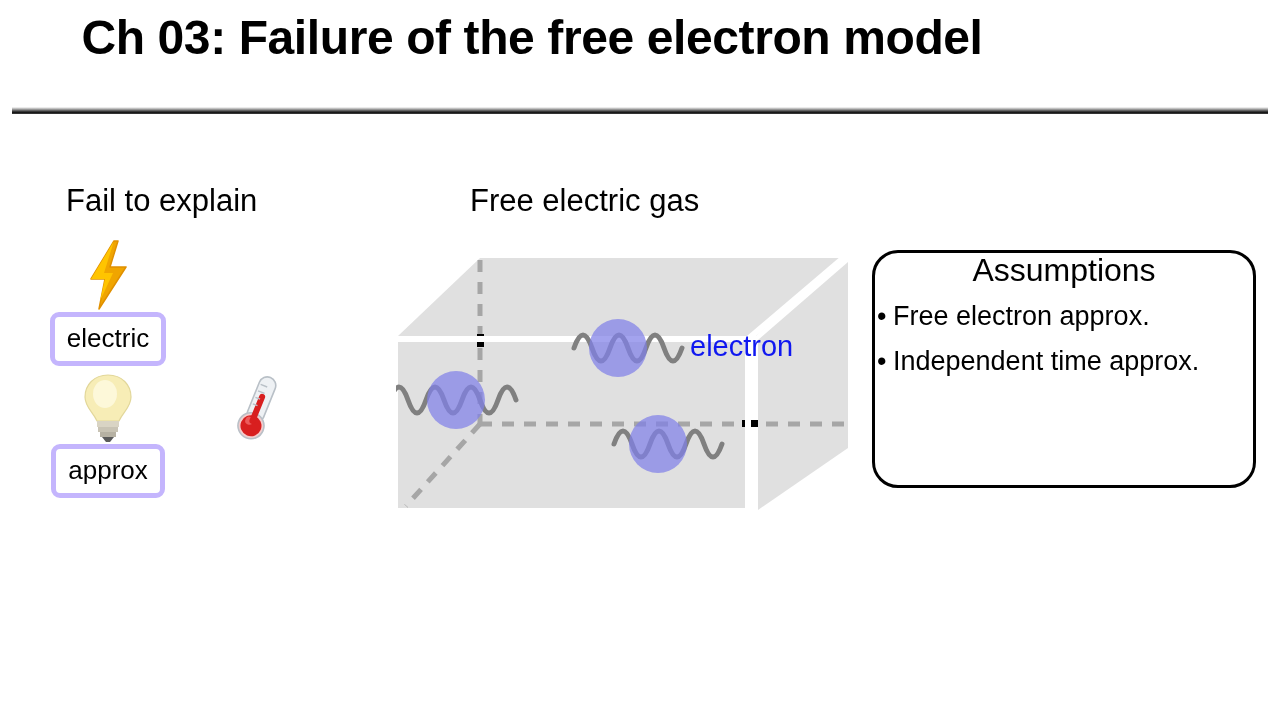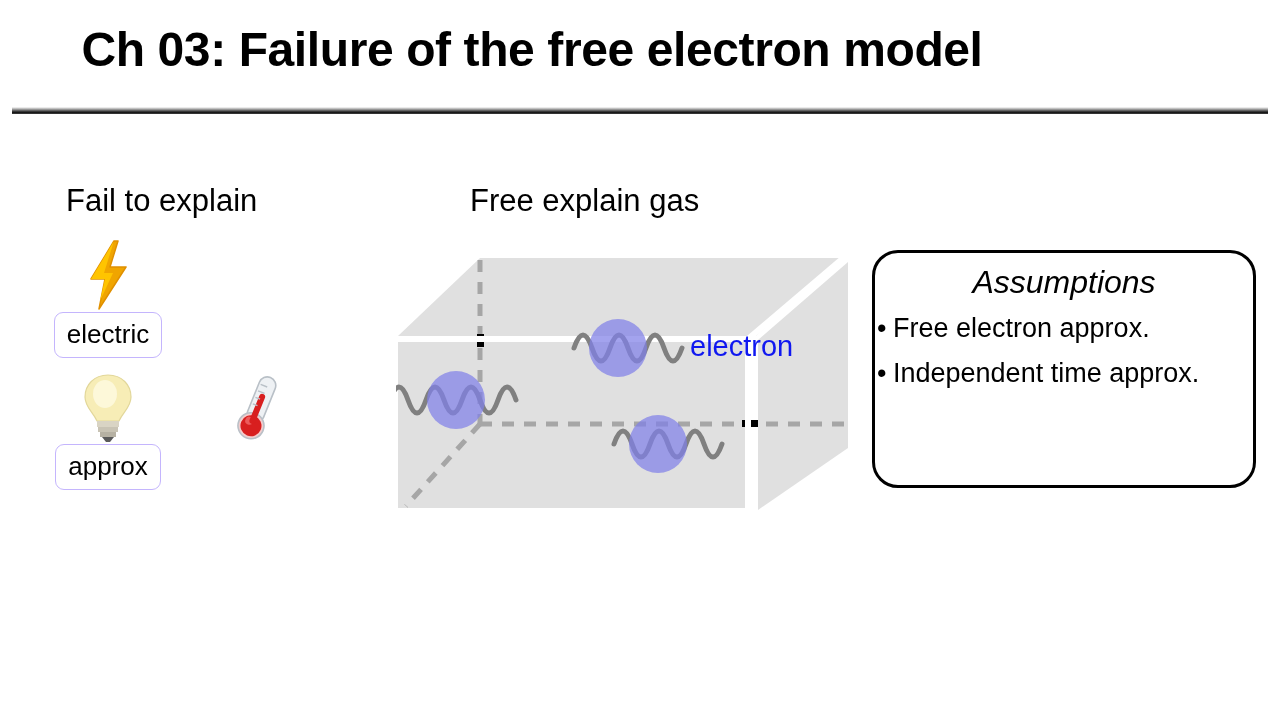--- a/index.html
+++ b/index.html
@@ -14,21 +14,21 @@
     position: relative;
     overflow: hidden;
     font-family: "Liberation Sans", sans-serif;
     color: #000000;
   }
 
   
   #slide-title {
     position: absolute;
     left: 0;
-    top: 22px;
+    top: 10px;
     width: 1064px;
     text-align: center;
     font-size: 48px;
     font-weight: bold;
     letter-spacing: -0.4px;
     color: #000000;
     white-space: nowrap;
   }
 
   
@@ -74,21 +74,21 @@
   .fail-emoji {
     display: block;
     height: 76px;
     text-align: center;
     line-height: 76px;
   }
   .fail-emoji svg { vertical-align: middle; }
 
   .fail-chip {
     display: inline-block;
-    border: 1px solid #c4b5fd;
+    border: 5px solid #c4b5fd;
     border-radius: 9px;
     background: #ffffff;
     font-size: 26px;
     line-height: 1;
     padding: 8px 12px 10px 12px;
     white-space: nowrap;
   }
   .chip-wrap { text-align: center; }
   .fail-cell.col-b .chip-wrap { text-align: center; }
 
@@ -116,26 +116,24 @@
     left: 872px;
     top: 250px;
     width: 384px;
     height: 238px;
     border: 3px solid #000000;
     border-radius: 26px;
     background: #ffffff;
     box-sizing: border-box;
   }
   #assumptions-title {
-    margin-top: 12px;
     text-align: center;
     font-size: 32px;
     line-height: 1.1;
     white-space: nowrap;
-    font-style: italic;
   }
   #assumptions-list {
     list-style: none;
     margin: 6px 0 0 0;
     padding: 0 0 0 2px;
   }
   #assumptions-list li {
     font-size: 27px;
     line-height: 1.0;
     padding: 9px 0 9px 0;
@@ -202,21 +200,21 @@
             <line x1="26" y1="21" x2="33" y2="21"></line>
             <line x1="26" y1="28" x2="31" y2="28"></line>
             <line x1="26" y1="35" x2="31" y2="35"></line>
           </g>
         </g>
       </svg>
     </span>
   </div>
 </div>
 
-<div class="section-heading" id="gas-heading">Free explain gas</div>
+<div class="section-heading" id="gas-heading">Free electric gas</div>
 
 <div id="gas-figure">
   <svg width="456" height="272" viewBox="0 0 456 272" aria-hidden="true">
 
     <polygon points="84,10 444,10 360,88 2,88" fill="#e0e0e0"></polygon>
 
     <polygon points="452,14 452,200 362,262 362,92" fill="#e0e0e0"></polygon>
 
     <rect x="2" y="94" width="348" height="166" fill="#e0e0e0"></rect>
 

